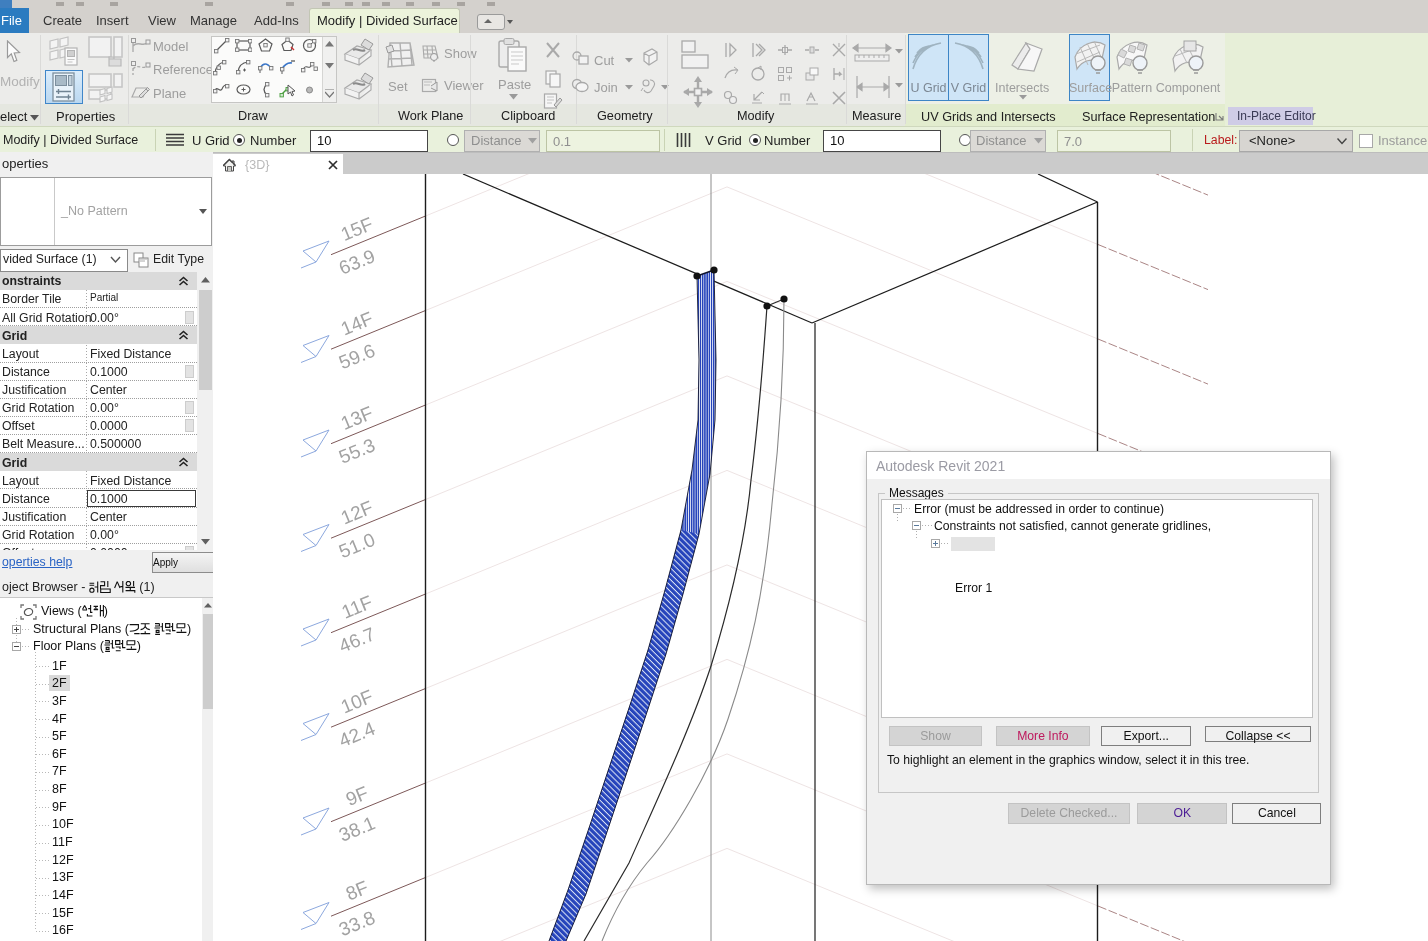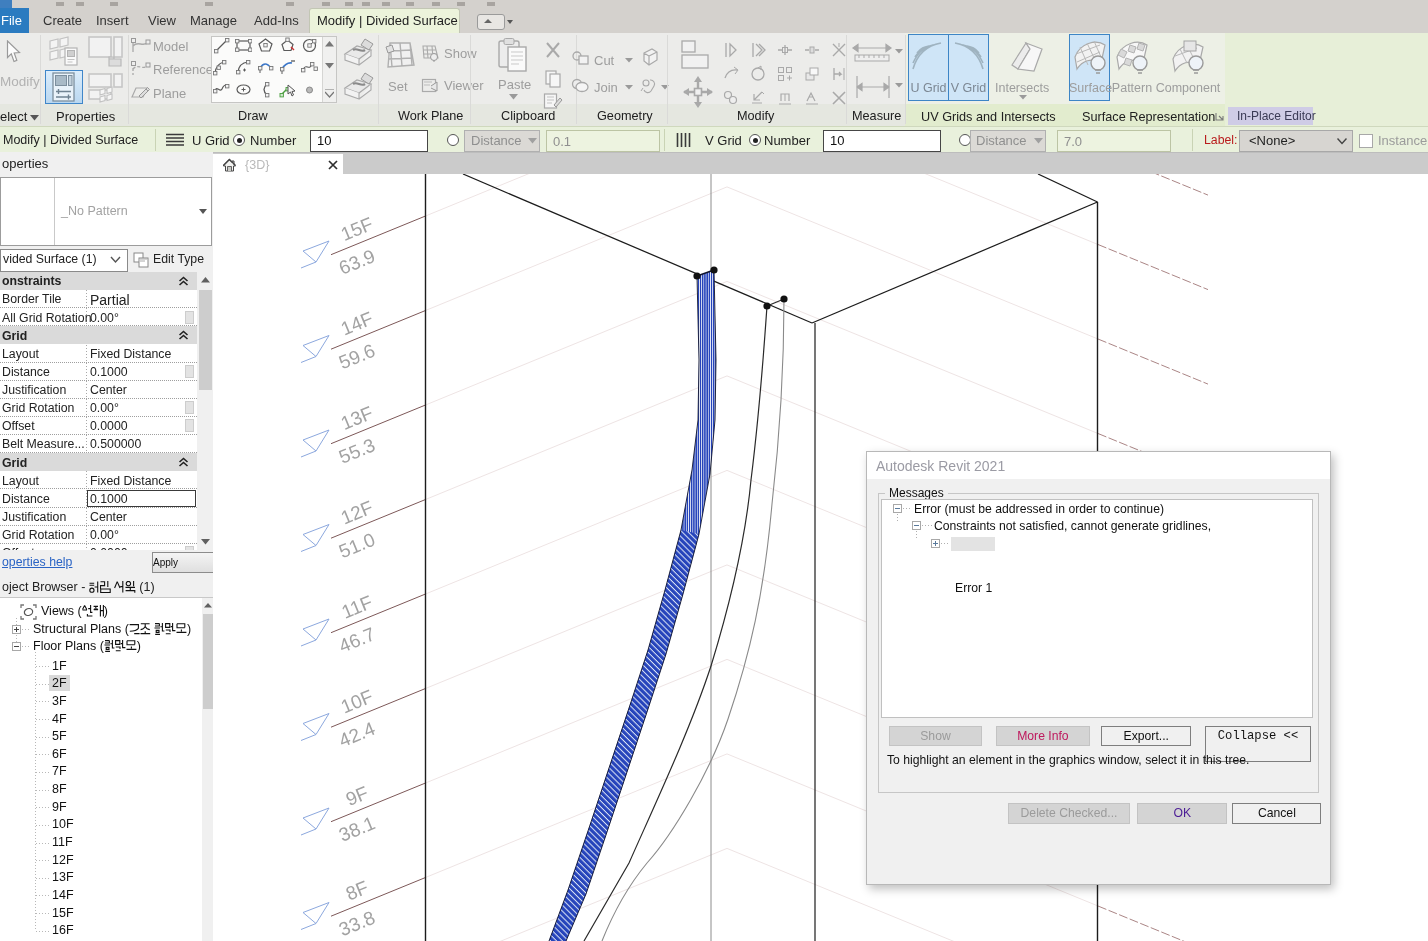--- a/index.html
+++ b/index.html
@@ -487,21 +487,21 @@
 <span class="txt" style="left:153px;top:100px;font-size:12.3px;color:#222;">Edit Type</span>
 <div class="abs" style="left:0;top:120px;width:197px;height:278px;background:#fff;overflow:hidden;" id="pgrid">
 <div class="abs" style="left:0;top:0.0px;width:197px;height:18.1px;background:#dadada;box-sizing:border-box;"></div>
 <span class="txt" style="left:2px;top:2.2px;font-size:12.3px;font-weight:bold;color:#222;">onstraints</span>
 <svg class="abs" style="left:178px;top:3.8px;" width="11" height="11">
           <path d="M1.5,5 L5.5,1.5 L9.5,5 M1.5,9 L5.5,5.5 L9.5,9" stroke="#222" stroke-width="1.6" fill="none"></path>
         </svg>
 <div class="abs" style="left:0;top:18.1px;width:197px;height:18.1px;border-bottom:1px dotted #9f9f9f;box-sizing:border-box;"></div>
 <div class="abs" style="left:86px;top:18.1px;width:1px;height:18.1px;background-image:repeating-linear-gradient(180deg,#a8a8a8 0 1px,transparent 1px 3px);"></div>
 <span class="txt" style="left:2px;top:20.3px;font-size:12.3px;color:#222;">Border Tile</span>
-<span class="txt" style="left:90px;top:20.3px;font-size:14px;color:#222;">Partial</span>
+<span class="txt" style="left:90px;top:20.3px;font-size:10px;color:#222;">Partial</span>
 <div class="abs" style="left:0;top:36.3px;width:197px;height:18.1px;border-bottom:1px dotted #9f9f9f;box-sizing:border-box;"></div>
 <div class="abs" style="left:86px;top:36.3px;width:1px;height:18.1px;background-image:repeating-linear-gradient(180deg,#a8a8a8 0 1px,transparent 1px 3px);"></div>
 <span class="txt" style="left:2px;top:38.5px;font-size:12.3px;color:#222;">All Grid Rotation</span>
 <span class="txt" style="left:90px;top:38.5px;font-size:12.3px;color:#222;">0.00°</span>
 <div class="abs" style="left:185px;top:38.7px;width:9px;height:13px;background:#e3e3e3;border:1px solid #cdcdcd;box-sizing:border-box;"></div>
 <div class="abs" style="left:0;top:54.4px;width:197px;height:18.1px;background:#dadada;box-sizing:border-box;"></div>
 <span class="txt" style="left:2px;top:56.6px;font-size:12.3px;font-weight:bold;color:#222;">Grid</span>
 <svg class="abs" style="left:178px;top:58.2px;" width="11" height="11">
           <path d="M1.5,5 L5.5,1.5 L9.5,5 M1.5,9 L5.5,5.5 L9.5,9" stroke="#222" stroke-width="1.6" fill="none"></path>
         </svg>
@@ -790,20 +790,20 @@
         <div class="abs" style="left:67.8px;top:89px;width:1.4px;height:5px;background:#5a7a9c;"></div>
 <div class="abs" style="left:74px;top:91px;width:8px;height:1px;background-image:repeating-linear-gradient(90deg,#b0b0b0 0 1px,transparent 1px 3px);"></div>
 <div class="abs" style="left:84px;top:84.5px;width:44px;height:14.5px;background:#e3e3e3;"></div>
 <span class="txt" style="left:88px;top:85px;font-size:12.2px;color:#111;margin-top:44px;">Error 1</span>
       </div>
 
   <div id="dlgbtns">
         <div class="abs" style="left:21.6px;top:273.6px;width:93.8px;height:20.4px;background:#d4d4d4;border:1px solid #c3c3c3;color:#9b9b9b;box-sizing:border-box;font-size:12.2px;text-align:center;line-height:18.4px;">Show</div>
 <div class="abs" style="left:129px;top:273.6px;width:93.8px;height:20.4px;background:#d4d4d4;border:1px solid #c3c3c3;color:#be185d;box-sizing:border-box;font-size:12.2px;text-align:center;line-height:18.4px;">More Info</div>
 <div class="abs" style="left:234.3px;top:273.6px;width:90px;height:20.4px;background:#f0f0f0;border:1px solid #7e7e7e;color:#111;box-sizing:border-box;font-size:12.2px;text-align:center;line-height:18.4px;">Export...</div>
-<div class="abs" style="left:338px;top:273.6px;width:106px;height:36px;background:#f0f0f0;border:1px solid #7e7e7e;color:#111;box-sizing:border-box;font-size:12.2px;text-align:center;line-height:18.4px;font-family:Liberation Mono, monospace;">Collapse &lt;&lt;</div>
+<div class="abs" style="left:338px;top:273.6px;width:106px;height:16px;background:#f0f0f0;border:1px solid #7e7e7e;color:#111;box-sizing:border-box;font-size:12.2px;text-align:center;line-height:18.4px;">Collapse &lt;&lt;</div>
 <span class="txt" style="left:20px;top:301px;font-size:12.2px;color:#111;">To highlight an element in the graphics window, select it in this tree.</span>
 <div class="abs" style="left:141px;top:351px;width:122px;height:21.4px;background:#d4d4d4;border:1px solid #c3c3c3;color:#9b9b9b;box-sizing:border-box;font-size:12.2px;text-align:center;line-height:19.4px;">Delete Checked...</div>
 <div class="abs" style="left:270.3px;top:351px;width:90px;height:21.4px;background:#d4d4d4;border:1px solid #c3c3c3;color:#4c1d95;box-sizing:border-box;font-size:12.2px;text-align:center;line-height:19.4px;">OK</div>
 <div class="abs" style="left:365.4px;top:351px;width:89px;height:21.4px;background:#f0f0f0;border:1px solid #7e7e7e;color:#111;box-sizing:border-box;font-size:12.2px;text-align:center;line-height:19.4px;">Cancel</div>
       </div>
 </div>
 
 </div>
 </body></html>

